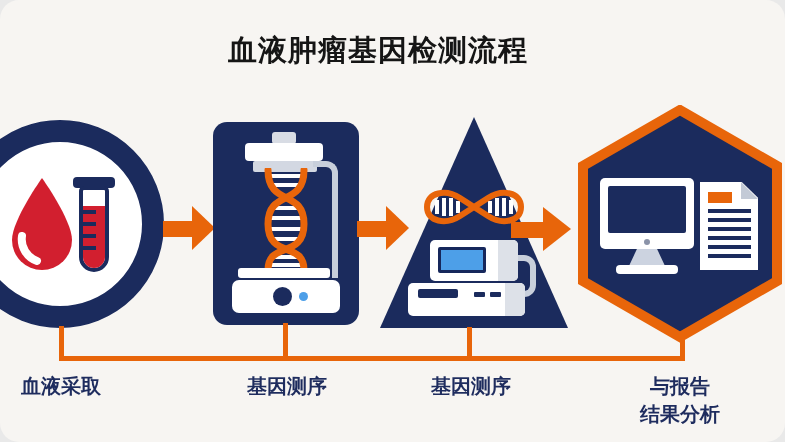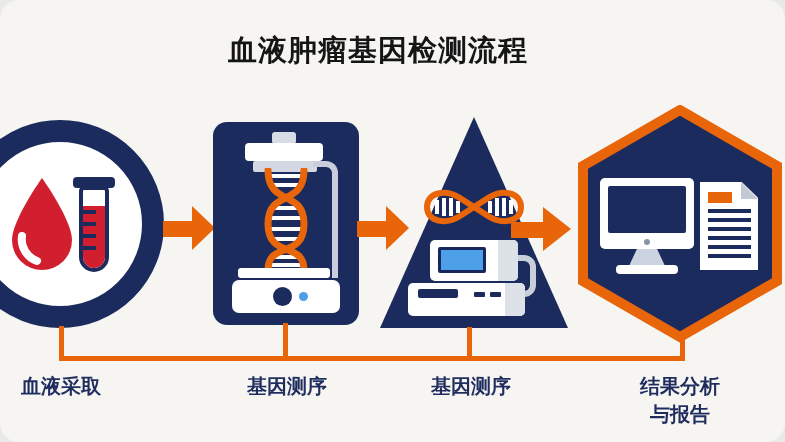--- a/index.html
+++ b/index.html
@@ -209,17 +209,17 @@
     <div class="conn" style="left:283px; top:323px; width:5px; height:38px;"></div>
     <div class="conn" style="left:467px; top:327px; width:5px; height:34px;"></div>
     <div class="conn" style="left:680px; top:332px; width:5px; height:29px;"></div>
     <div class="conn" style="left:59px;  top:356px; width:626px; height:5px;"></div>
   </div>
 
   <div class="stage-label" style="left:1px;   top:372px;">血液采取</div>
   <div class="stage-label" style="left:227px; top:372px;">基因测序</div>
   <div class="stage-label" style="left:411px; top:372px;">基因测序</div>
   <div class="stage-label" style="left:620px; top:372px;">
+    <div>与报告</div>
     <div>结果分析</div>
-    <div>与报告</div>
   </div>
 
 </div>
 
 </body></html>

